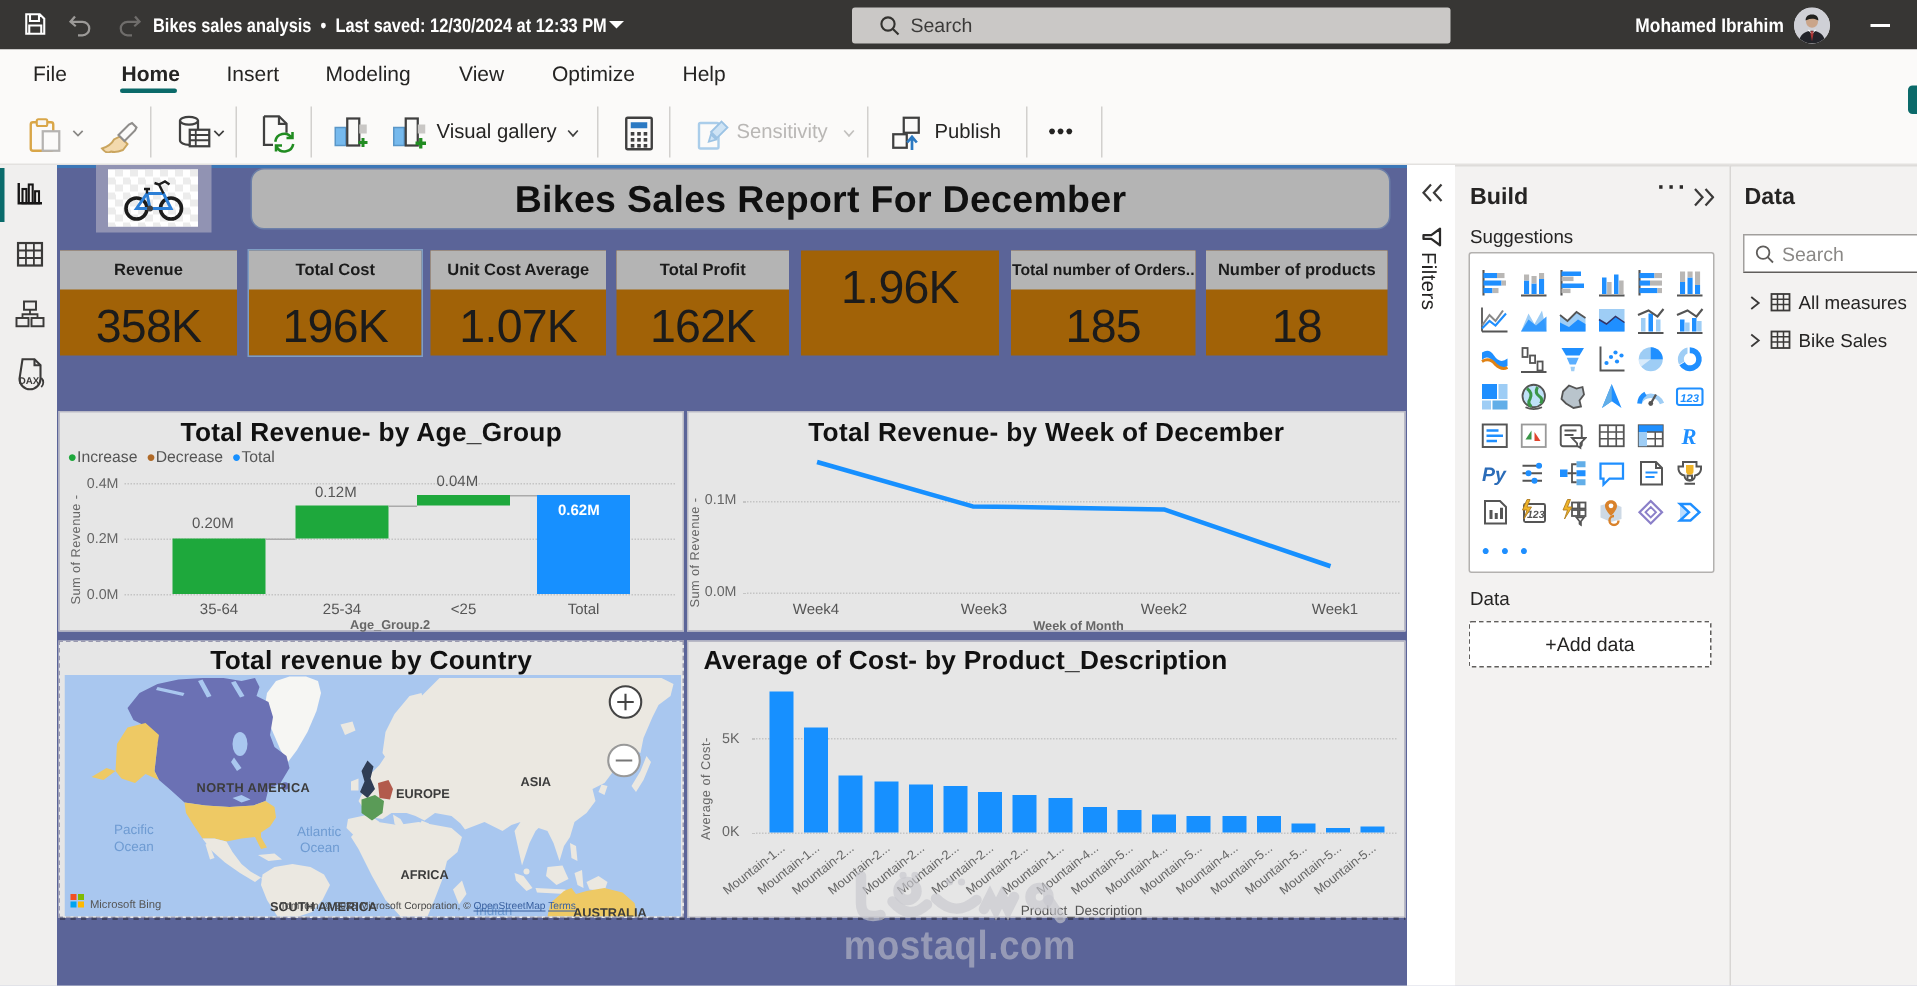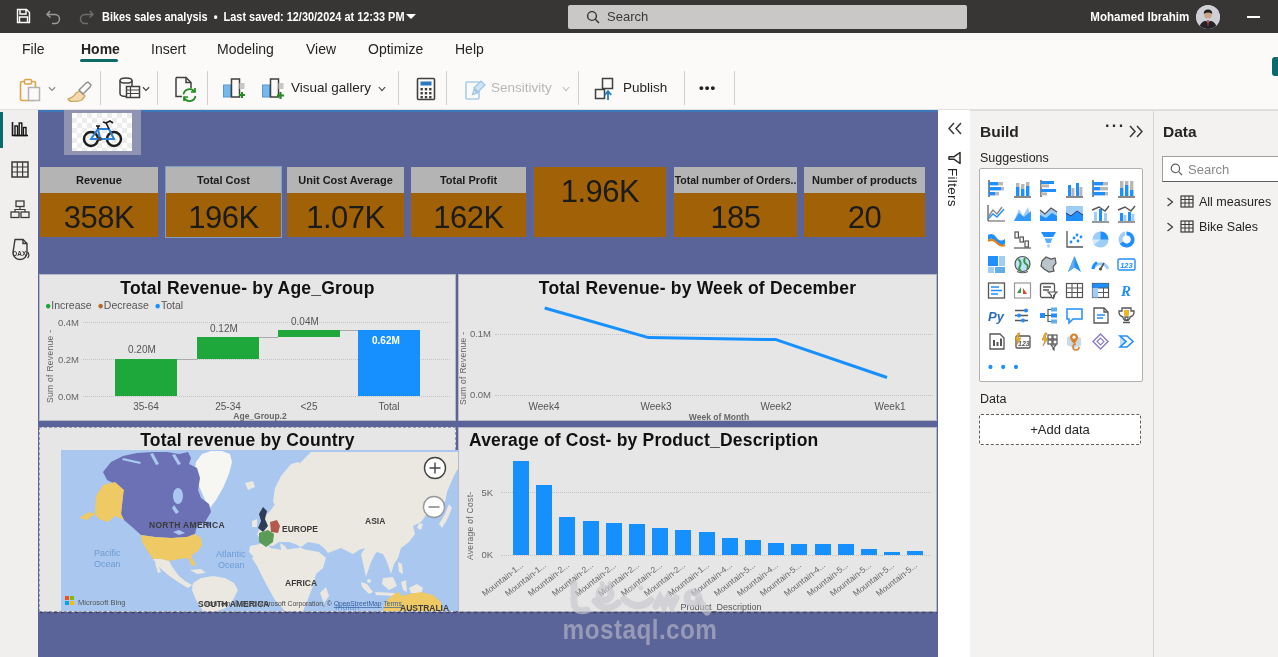--- a/index.html
+++ b/index.html
@@ -231,20 +231,21 @@
       <circle cx="19" cy="26" r="7" fill="none" stroke="#1c1c1c" stroke-width="2.4"></circle>
       <circle cx="42" cy="26" r="7" fill="none" stroke="#1c1c1c" stroke-width="2.4"></circle>
       <path d="M19 26 L26 16 L37 16 L42 26 L28 26 Z" fill="none" stroke="#2c7fd6" stroke-width="2"></path>
       <path d="M26 16 L28 26" stroke="#2c7fd6" stroke-width="2" fill="none"></path>
       <path d="M24 13 L28 13 M26 13 L26 16" stroke="#1c1c1c" stroke-width="1.6" fill="none"></path>
       <path d="M37 16 L34 10 L31 9 M34 10 L38 8 L41 10" stroke="#1c1c1c" stroke-width="1.6" fill="none"></path>
       <circle cx="28" cy="26" r="2" fill="#444"></circle>
     </svg>
   </div>
 
+  <div class="abs" style="left:129px;top:2px;width:760px;height:41px;background:#b4b4b4;border-radius:9px;border:1px solid #6c7fa8;text-align:center;line-height:40px;font-size:25px;font-weight:800;color:#101010;letter-spacing:0.2px">Bikes Sales Report For December</div>
 
   <div class="card" style="left:2px;width:118px">
         <div class="hd">Revenue</div>
         <div class="val">358K</div>
       </div>
   <div class="card" style="left:128px;width:115px;outline:1px solid #7f9ec4">
         <div class="hd">Total Cost</div>
         <div class="val">196K</div>
       </div>
   <div class="card" style="left:249px;width:117px">
@@ -257,21 +258,21 @@
       </div>
   <div class="card" style="left:496px;width:132px">
         <div class="val">1.96K</div>
       </div>
   <div class="card" style="left:636px;width:123px">
         <div class="hd" style="font-size:10.5px">Total number of Orders..</div>
         <div class="val">185</div>
       </div>
   <div class="card" style="left:766px;width:121px">
         <div class="hd">Number of products</div>
-        <div class="val">20</div>
+        <div class="val">18</div>
       </div>
 
   <div class="panel" style="left:1px;top:164px;width:417px;height:147px">
     <div class="ptitle" style="position:absolute;top:3px">Total Revenue- by Age_Group</div>
     <div class="abs" style="left:5px;top:24px;font-size:10.5px;color:#555">
       <span style="color:#1ea83c">●</span>Increase&nbsp; <span style="color:#b06a28">●</span>Decrease&nbsp; <span style="color:#1790ff">●</span>Total
     </div>
     <div class="rot" style="left:5px;top:48px;height:80px">Sum of Revenue -</div>
     <div class="ylab" style="left:13px;top:42px">0.4M</div>
     <div class="ylab" style="left:13px;top:79px">0.2M</div>
@@ -309,21 +310,21 @@
     </svg>
     <div class="xlab" style="left:55px;top:126px;width:60px">Week4</div>
     <div class="xlab" style="left:167px;top:126px;width:60px">Week3</div>
     <div class="xlab" style="left:287px;top:126px;width:60px">Week2</div>
     <div class="xlab" style="left:401px;top:126px;width:60px">Week1</div>
     <div class="xlab" style="left:200px;top:137px;width:120px;font-size:8.5px;font-weight:700;color:#666">Week of Month</div>
   </div>
 
   <div class="panel" style="left:1px;top:317px;width:417px;height:185px;border:1px dashed #9a9ab0">
     <div class="ptitle" style="position:absolute;top:2px">Total revenue by Country</div>
-    <div class="abs" style="left:21px;top:22px;width:437px;height:161px" id="mapbox">
+    <div class="abs" style="left:3px;top:22px;width:437px;height:161px" id="mapbox">
 <svg width="411" height="161" viewBox="0 0 411 161">
   <rect width="411" height="161" fill="#a9c7ef"></rect>
 
   <path d="M205,95 L212,96 L218,92 L228,92 L234,94 L240,97 L247,92 L258,94 L264,99 L267,103 L280,98 L292,104 L298,100 L304,98 L300,104 L303,118 L305,127 L310,112 L314,104 L316,102 L322,104 L326,112 L330,124 L333,114 L337,108 L340,98 L348,92 L354,84 L352,76 L360,72 L366,64 L374,58 L380,50 L384,52 L386,42 L392,28 L396,20 L404,14 L406,6 L398,2 L250,2 L244,8 L238,14 L232,22 L226,36 L222,48 L214,54 L210,60 L204,66 L200,76 L196,84 L200,90 Z" fill="#ebe8e1"></path>
   <path d="M212,52 L214,38 L220,26 L230,14 L238,12 L240,20 L234,32 L228,44 L224,56 L216,58 Z" fill="#ebe8e1"></path>
   <path d="M362,74 L360,80 L356,78 L358,73 Z" fill="#ebe8e1"></path>
 
   <path d="M219,93 L224,96 L228,103 L225,106 L220,99 Z" fill="#ebe8e1"></path>
   <path d="M238,97 L243,99 L241,105 L237,101 Z" fill="#ebe8e1"></path>
 

